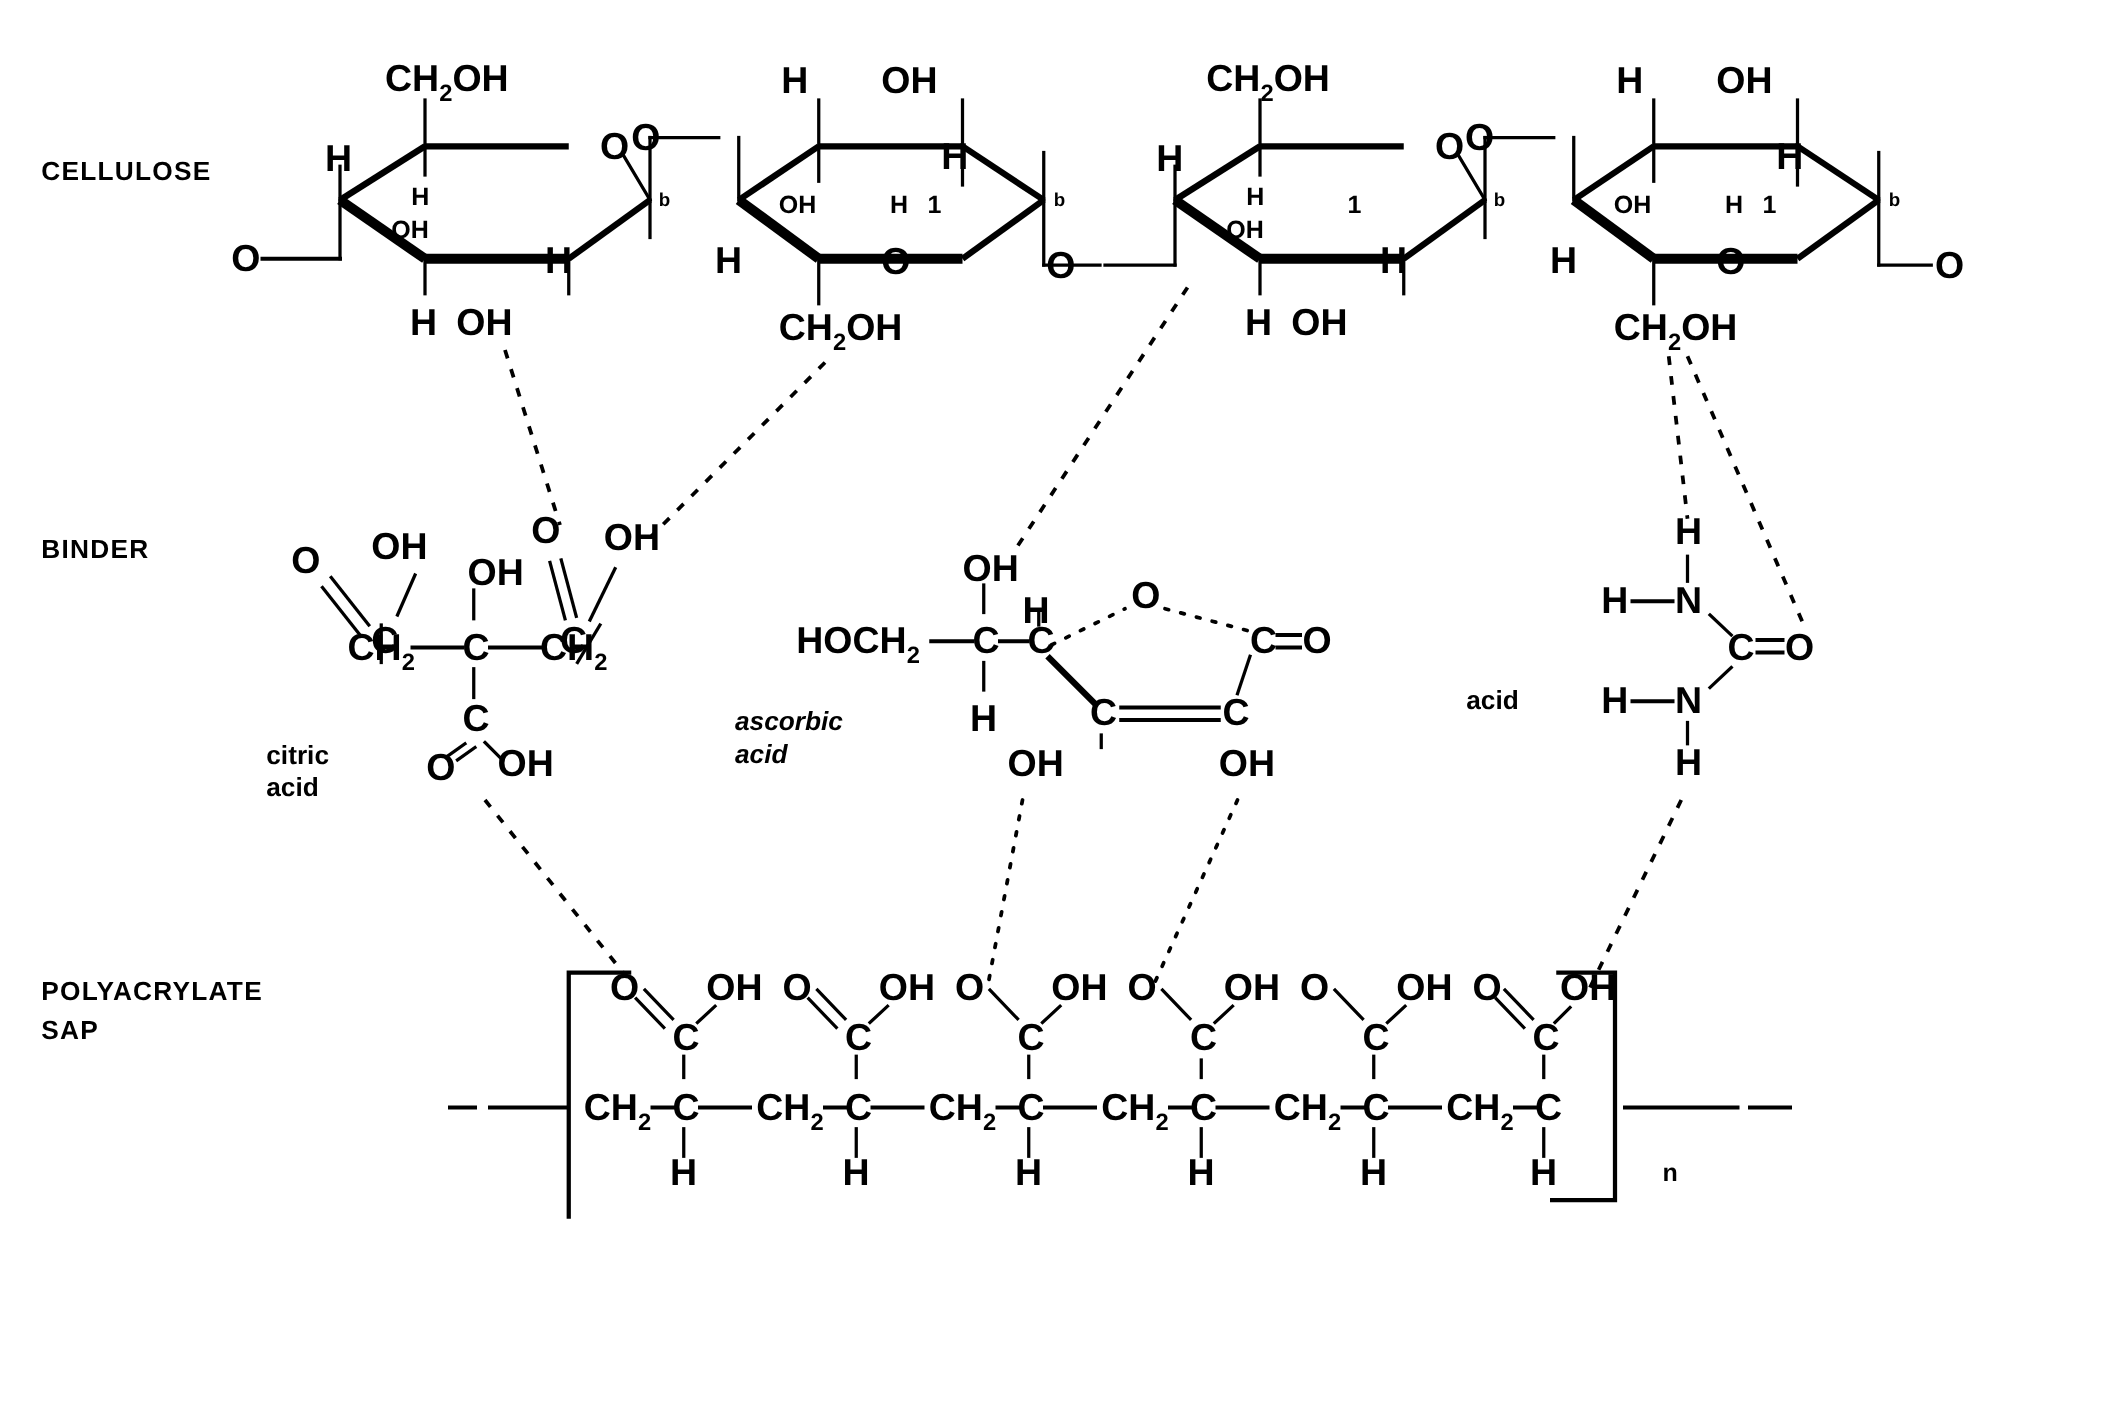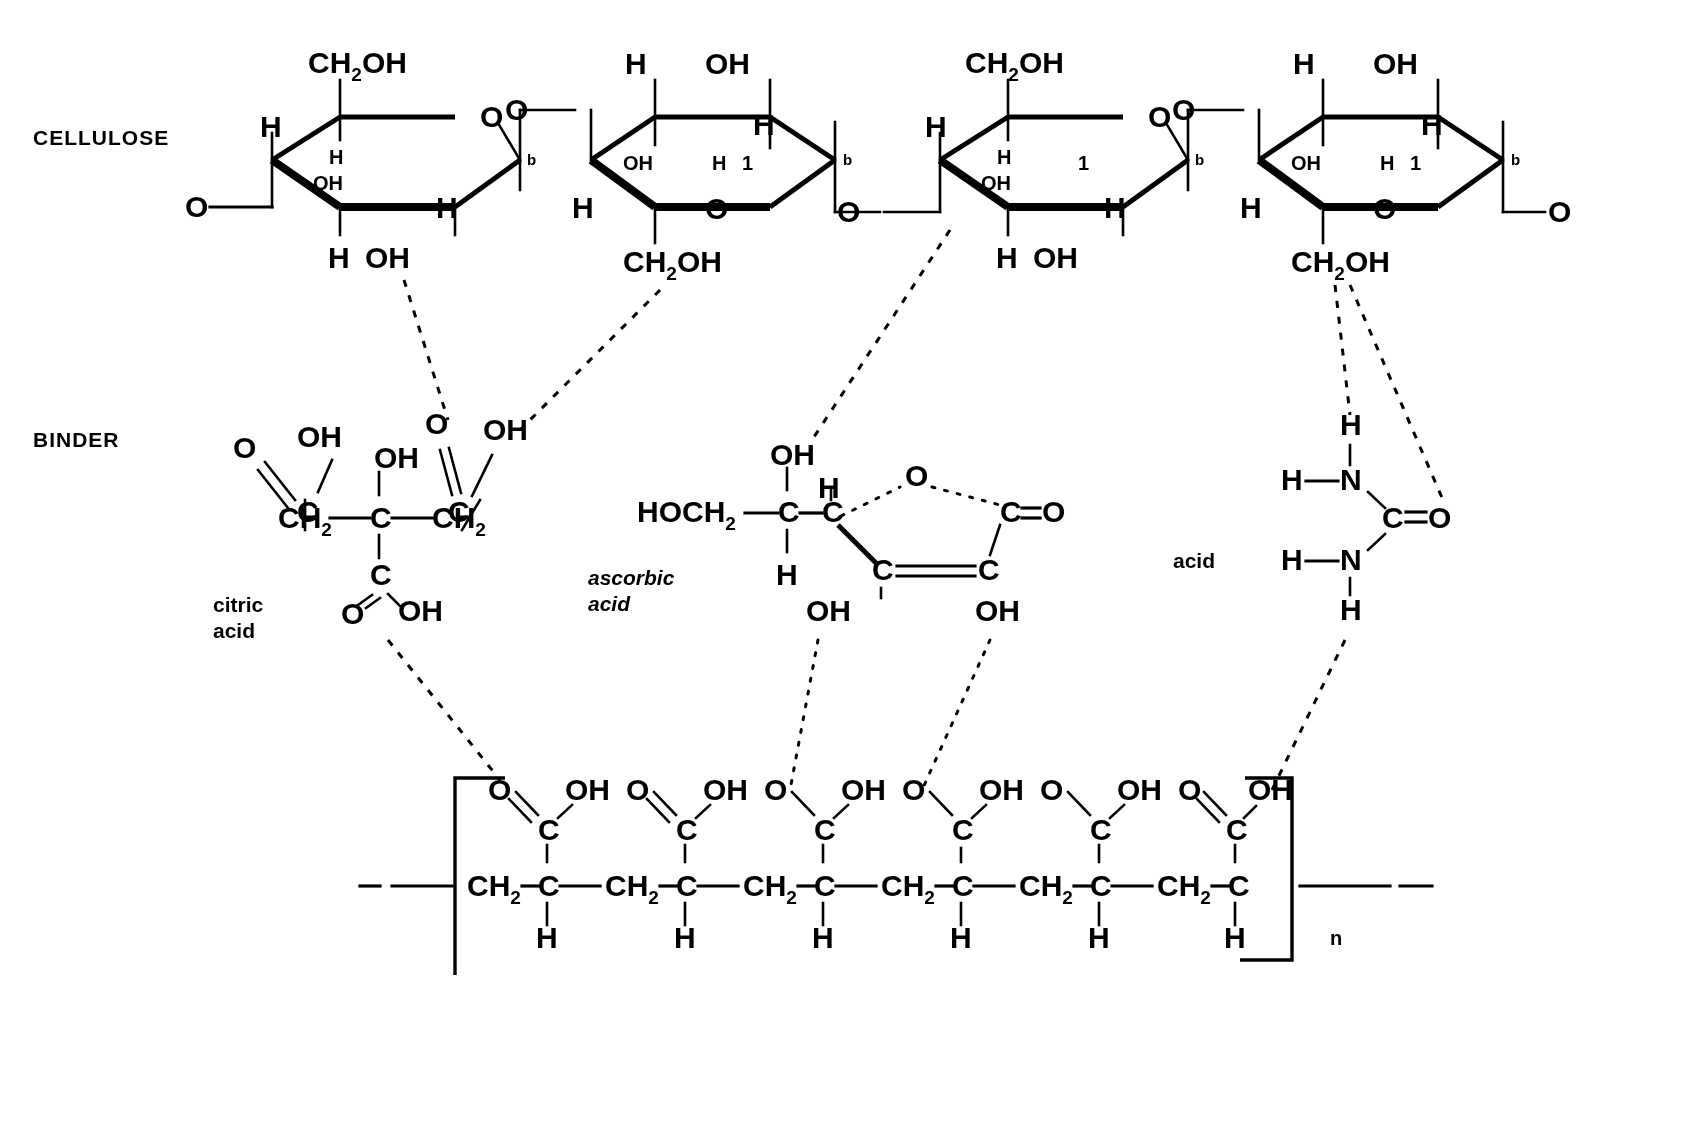--- a/index.html
+++ b/index.html
@@ -24,20 +24,22 @@
   .dotb{stroke:#000;stroke-width:3;fill:none;stroke-dasharray:3 10;stroke-linecap:round;}
   .brk{stroke:#000;stroke-width:3.4;fill:none;}
 </style>
 </head>
 <body>
 
 <div id="stage">
 
   <div class="rowlabel" style="left:33px;top:122px;">CELLULOSE</div>
   <div class="rowlabel" style="left:33px;top:424px;">BINDER</div>
+  <div class="rowlabel" style="left:33px;top:778px;">POLYACRYLATE
+SAP</div>
 
   <div class="molname" style="left:213px;top:552px;margin-top:40px;">citric
 acid</div>
   <div class="molname" style="left:588px;top:565px;font-style:italic;">ascorbic
 acid</div>
   <div class="molname" style="left:1173px;top:548px;">acid</div>
 
   <svg width="1696" height="1123">
 
     <g>

